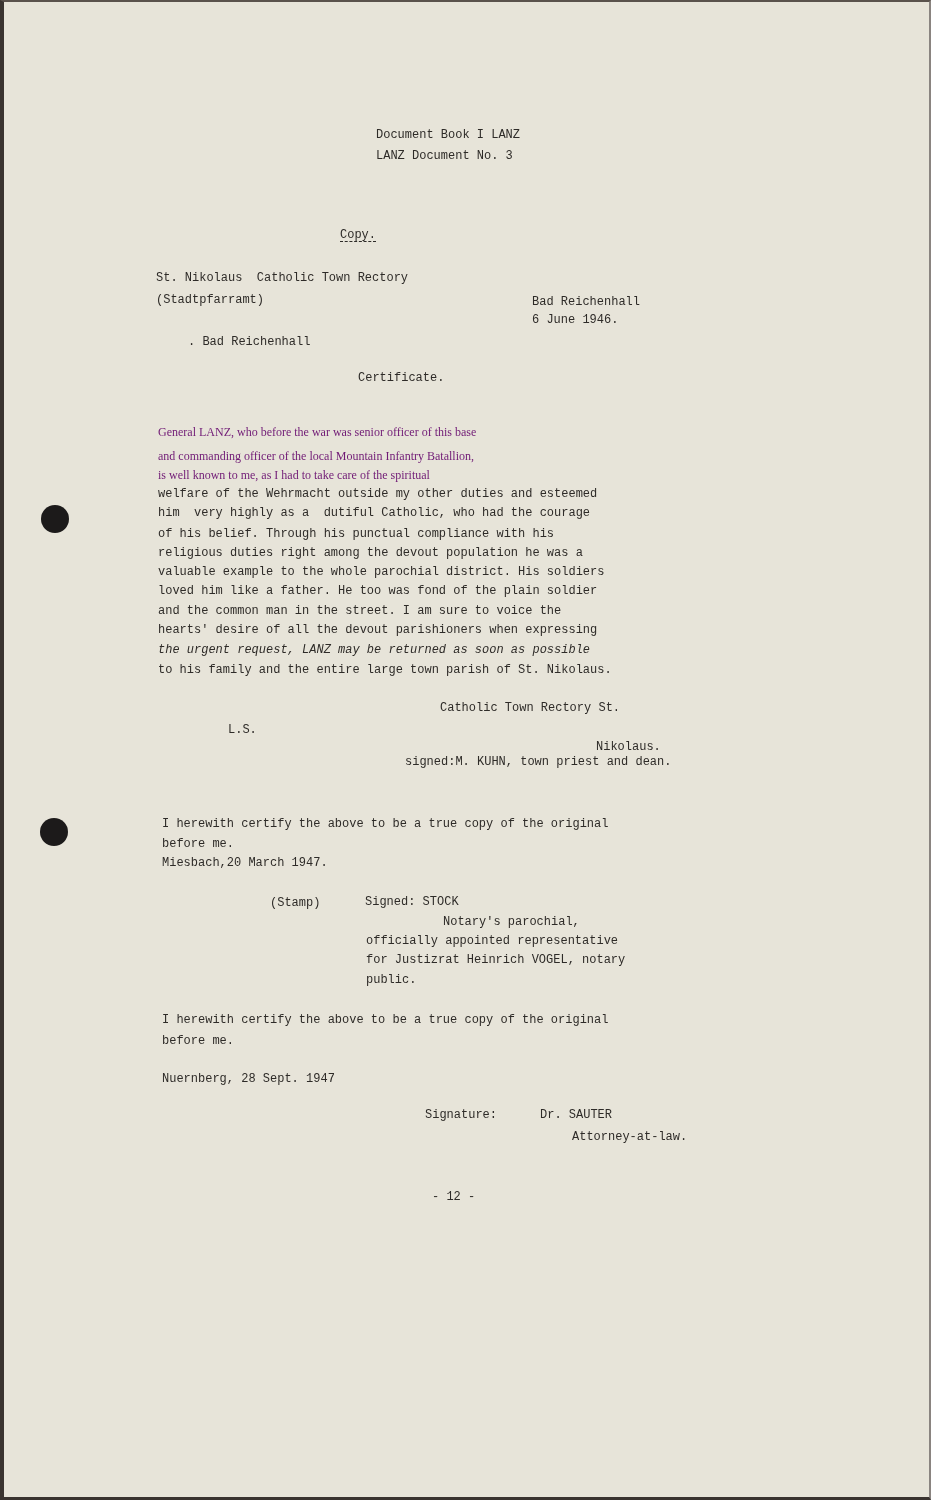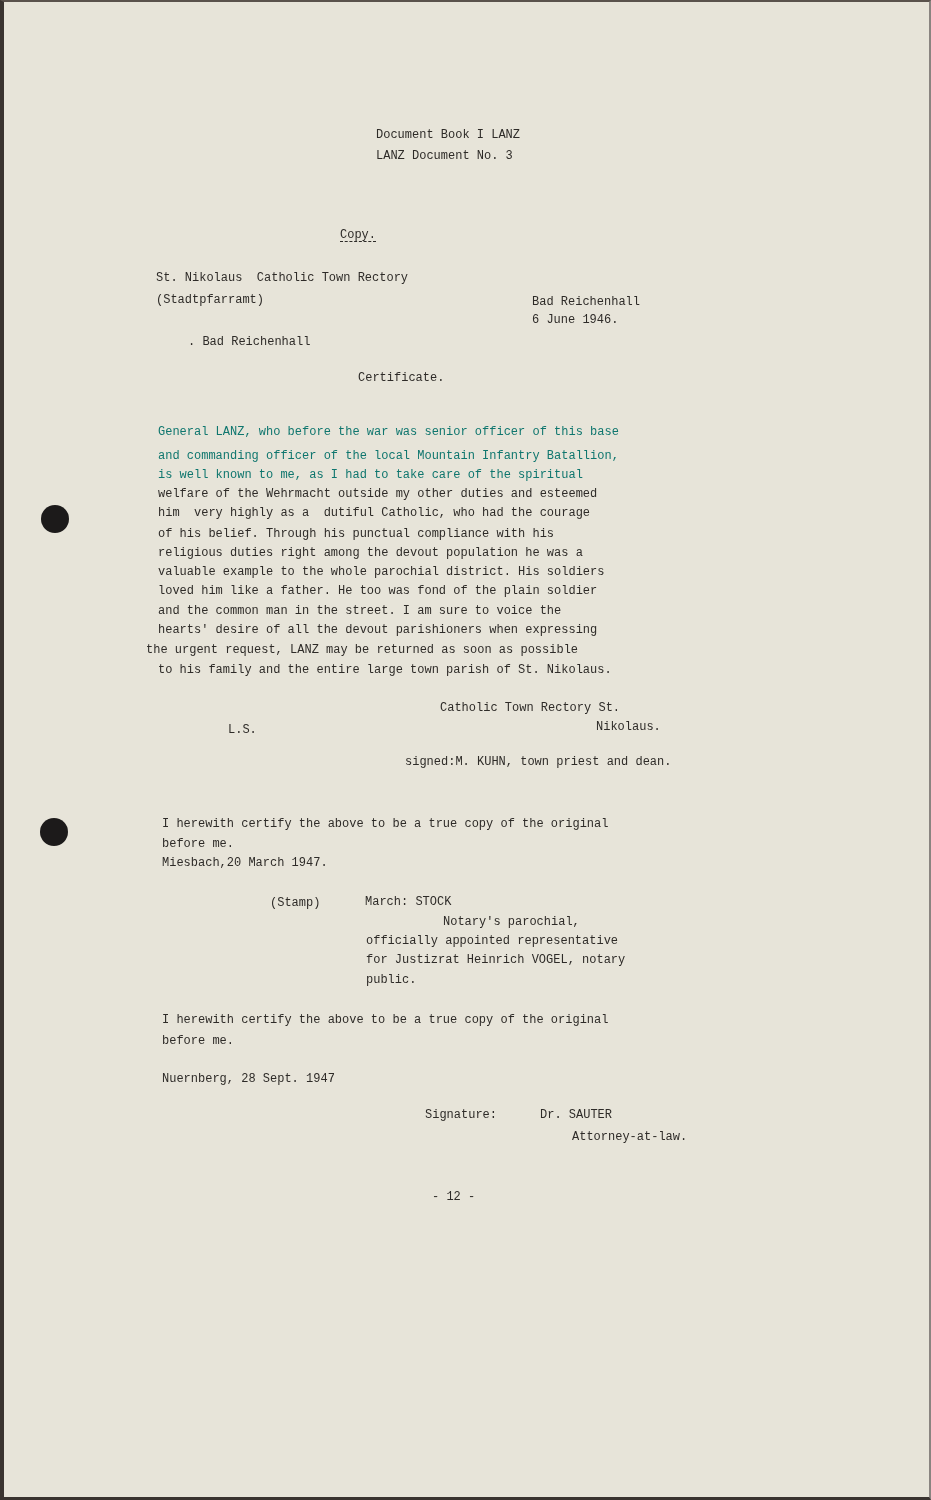--- a/index.html
+++ b/index.html
@@ -18,21 +18,21 @@
   }
   .ln {
     position: absolute;
     font-family: "Liberation Mono", "DejaVu Sans Mono", monospace;
     font-size: 12px;
     line-height: 18px;
     color: #2e2b28;
     white-space: pre;
     letter-spacing: 0px;
   }
-  .ln.dark { color: #0f766e; }
+  .ln.dark { color: #701a75; font-family: Liberation Serif, serif; }
   .ln.u { text-decoration: underline; text-decoration-style: dashed; text-underline-offset: 3px; margin-top: 11px; }
   .hole {
     position: absolute; width: 28px; height: 28px; border-radius: 50%;
     background: #1c1a1a;
   }
 </style>
 </head>
 <body>
 
 <div class="page">
@@ -58,34 +58,34 @@
   <div class="ln dark" style="left:154px; top:445px;">and commanding officer of the local Mountain Infantry Batallion,</div>
   <div class="ln dark" style="left:154px; top:464px;">is well known to me, as I had to take care of the spiritual</div>
   <div class="ln" style="left:154px; top:483px;">welfare of the Wehrmacht outside my other duties and esteemed</div>
   <div class="ln" style="left:154px; top:502px;">him  very highly as a  dutiful Catholic, who had the courage</div>
   <div class="ln" style="left:154px; top:523px;">of his belief. Through his punctual compliance with his</div>
   <div class="ln" style="left:154px; top:542px;">religious duties right among the devout population he was a</div>
   <div class="ln" style="left:154px; top:561px;">valuable example to the whole parochial district. His soldiers</div>
   <div class="ln" style="left:154px; top:580px;">loved him like a father. He too was fond of the plain soldier</div>
   <div class="ln" style="left:154px; top:600px;">and the common man in the street. I am sure to voice the</div>
   <div class="ln" style="left:154px; top:619px;">hearts' desire of all the devout parishioners when expressing</div>
-  <div class="ln" style="left:142px; top:639px;">the urgent request, LANZ may be returned as soon as possible</div>
+  <div class="ln" style="left:154px; top:639px;font-style:italic;">the urgent request, LANZ may be returned as soon as possible</div>
   <div class="ln" style="left:154px; top:659px;">to his family and the entire large town parish of St. Nikolaus.</div>
 
   <div class="ln" style="left:436px; top:697px;">Catholic Town Rectory St.</div>
-  <div class="ln" style="left:592px; top:716px;">Nikolaus.</div>
+  <div class="ln" style="left:592px; top:736px;">Nikolaus.</div>
   <div class="ln" style="left:224px; top:719px;">L.S.</div>
   <div class="ln" style="left:368px; top:751px;margin-left:33px;">signed:M. KUHN, town priest and dean.</div>
 
   <div class="ln" style="left:158px; top:813px;">I herewith certify the above to be a true copy of the original</div>
   <div class="ln" style="left:158px; top:833px;">before me.</div>
   <div class="ln" style="left:158px; top:852px;">Miesbach,20 March 1947.</div>
 
   <div class="ln" style="left:266px; top:892px;">(Stamp)</div>
-  <div class="ln" style="left:361px; top:891px;">March: STOCK</div>
+  <div class="ln" style="left:361px; top:891px;">Signed: STOCK</div>
   <div class="ln" style="left:439px; top:911px;">Notary's parochial,</div>
   <div class="ln" style="left:362px; top:930px;">officially appointed representative</div>
   <div class="ln" style="left:362px; top:949px;">for Justizrat Heinrich VOGEL, notary</div>
   <div class="ln" style="left:362px; top:969px;">public.</div>
 
   <div class="ln" style="left:158px; top:1009px;">I herewith certify the above to be a true copy of the original</div>
   <div class="ln" style="left:158px; top:1030px;">before me.</div>
   <div class="ln" style="left:158px; top:1068px;font-family:Liberation Mono, monospace;">Nuernberg, 28 Sept. 1947</div>
 
   <div class="ln" style="left:421px; top:1104px;">Signature:</div>

